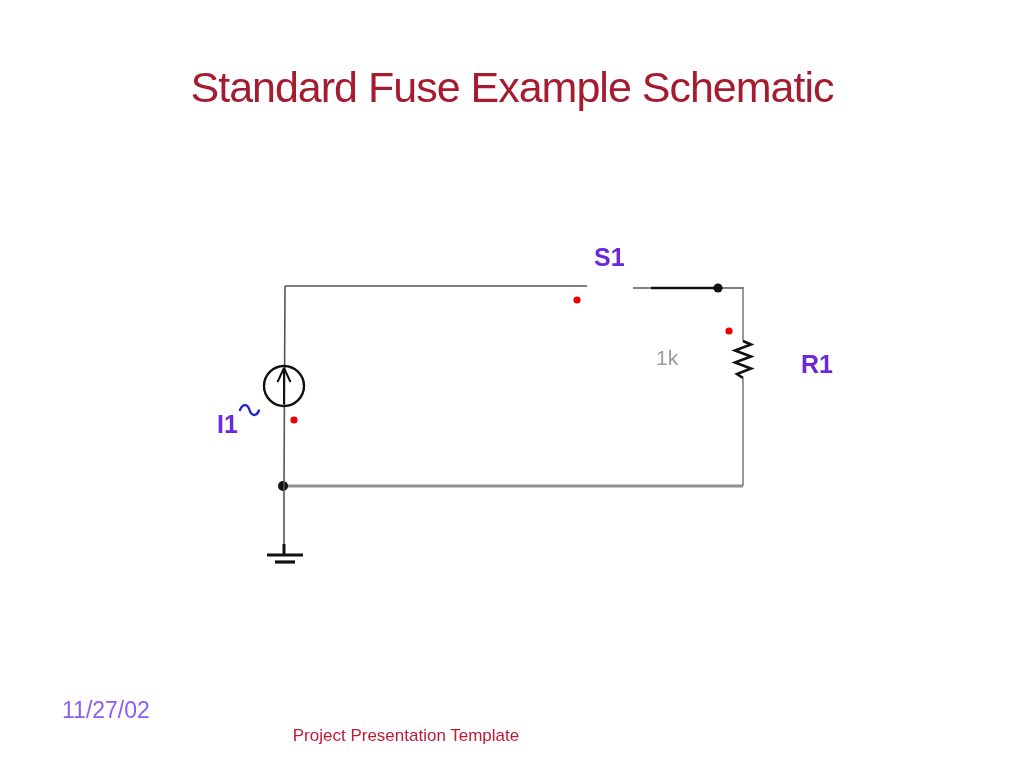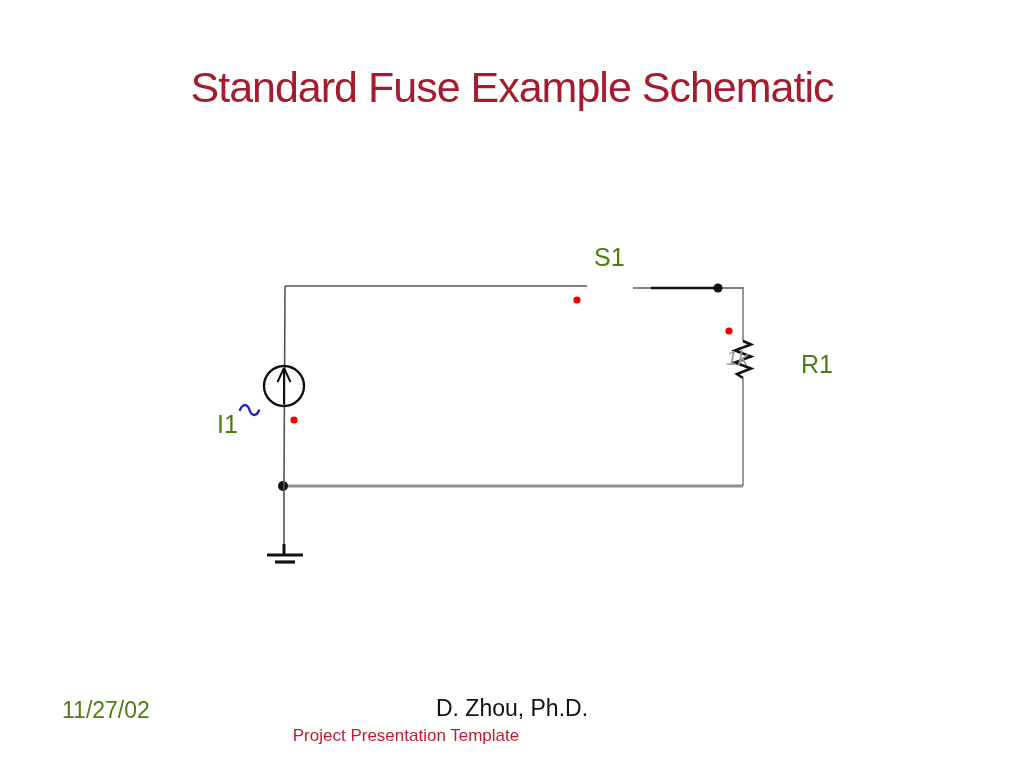--- a/index.html
+++ b/index.html
@@ -27,38 +27,38 @@
     color: var(--title-color, #a51c30);
     white-space: nowrap;
   }
   #schematic-svg {
     position: absolute;
     top: 0;
     left: 0;
   }
   .comp-label {
     position: absolute;
-    font-weight: normal;
+    font-weight: bold;
     font-size: 25px;
-    color: #4d7c0f;
+    color: #6d28d9;
     white-space: nowrap;
   }
   .comp-value {
     position: absolute;
     font-weight: normal;
     font-size: 21px;
     color: var(--value-color, #9b9b9b);
     white-space: nowrap;
   }
   .footer-date {
     position: absolute;
     left: 62px;
     top: 697px;
     font-size: 23px;
-    color: #4d7c0f;
+    color: #8b5cf6;
   }
   .footer-author {
     position: absolute;
     left: 0;
     top: 695px;
     width: 1024px;
     text-align: center;
     font-size: 23px;
     color: #111111;
   }
@@ -113,25 +113,24 @@
     <line x1="267" y1="555" x2="303" y2="555" stroke="#111111" stroke-width="3.2"></line>
     <line x1="275" y1="562" x2="295" y2="562" stroke="#111111" stroke-width="3.2"></line>
 
     <circle cx="577" cy="300" r="3.6" fill="#ee0000"></circle>
     <circle cx="729" cy="331" r="3.6" fill="#ee0000"></circle>
     <circle cx="294" cy="420" r="3.6" fill="#ee0000"></circle>
   </svg>
 
   <div class="comp-label" style="left:594px; top:243px;">S1</div>
 
-  <div class="comp-value" style="left:726px; top:346px;font-style:italic;">1k</div>
+  <div class="comp-value" style="left:656px; top:346px;">1k</div>
 
   <div class="comp-label" style="left:763px; top:350px;margin-left:38px;">R1</div>
 
   <div class="comp-label" style="left:217px; top:410px;">I1</div>
 
   <div class="footer-date">11/27/02</div>
 
-  <div class="footer-author">D. Zhou, Ph.D.</div>
 
   <div class="footer-template">Project Presentation Template</div>
 
 </div>
 
 </body></html>

